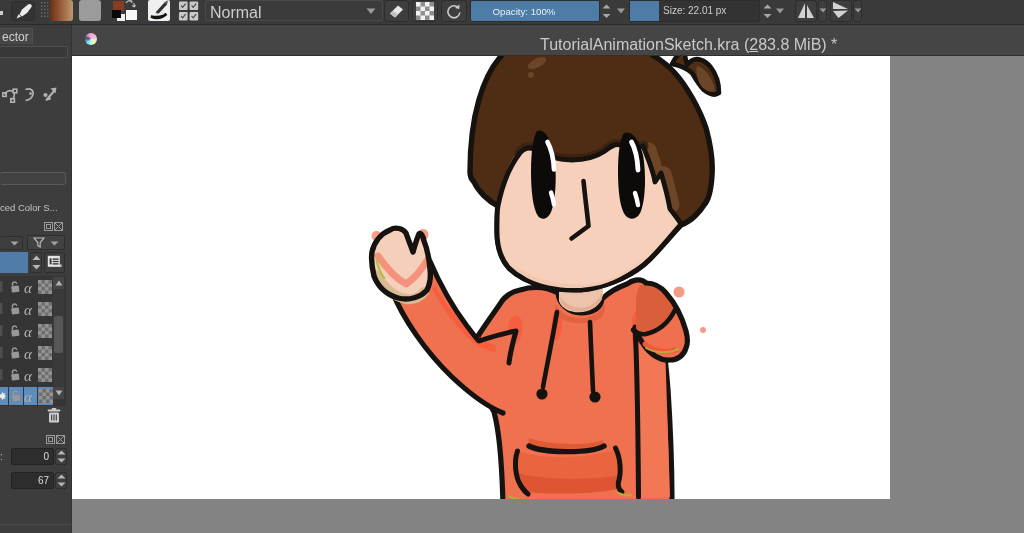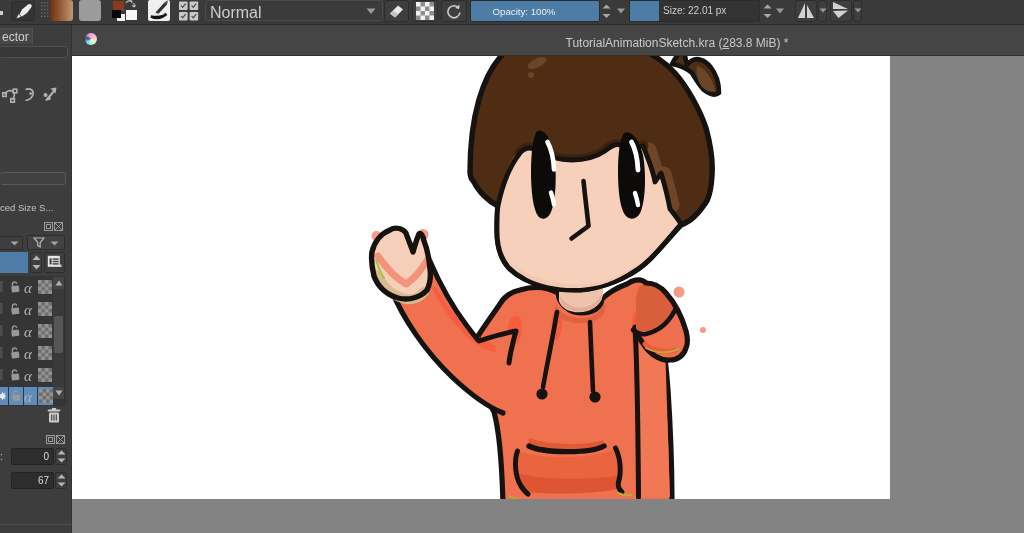--- a/index.html
+++ b/index.html
@@ -147,21 +147,21 @@
     <path d="M3 11 L18 10.5 L8.5 18 Z" fill="#d2d2d2"></path>
   </svg>
   <div class="abs" style="left:853px;top:0px;width:9px;height:22px;background:#3e3e3e;border:1px solid #2d2d2d;border-radius:3px;box-sizing:border-box;"></div>
   <svg class="abs" style="left:854px;top:8px;" width="8" height="5" viewBox="0 0 8 5">
       <path d="M0.5 0.5 L7.5 0.5 L4 4.5 Z" fill="#989898"></path>
     </svg>
 </div>
 
 <div class="abs" style="left:72px;top:25px;width:952px;height:31px;background:#454545;border-bottom:1px solid #303030;box-sizing:border-box;"></div>
 <div class="abs" style="left:85px;top:33px;width:12px;height:12px;border-radius:50%;background:conic-gradient(from 0deg,#f7a8d8 0deg,#f0b7e8 60deg,#fef29a 120deg,#bffcf3 170deg,#79d8f2 230deg,#3b4f5c 280deg,#e48ad2 320deg,#f7a8d8 360deg);"></div>
-<div class="abs txt" style="left:552px;top:36px;width:250px;text-align:center;color:#c9c9c9;font-size:12px;">TutorialAnimationSketch.kra (<span style="text-decoration:underline">2</span>83.8 MiB) *</div>
+<div class="abs txt" style="left:540px;top:36px;width:250px;text-align:center;color:#c9c9c9;font-size:16px;">TutorialAnimationSketch.kra (<span style="text-decoration:underline">2</span>83.8 MiB) *</div>
 
 <div class="abs" style="left:0;top:25px;width:72px;height:508px;background:#3d3d3d;border-right:1px solid #323232;box-sizing:border-box;"></div>
 <div id="sidebar" class="abs" style="left:0;top:0;width:72px;height:533px;">
 
   <div class="abs" style="left:0;top:28px;width:33px;height:16px;background:#474747;border:1px solid #515151;border-left:none;border-bottom:none;box-sizing:border-box;"></div>
   <div class="abs txt" style="left:2px;top:30px;font-size:12px;color:#cfcfcf;">ector</div>
 
   <div class="abs" style="left:0;top:46px;width:68px;height:12px;background:#383838;border:1px solid #4f4f4f;border-left:none;border-radius:2px;box-sizing:border-box;"></div>
 
   <svg class="abs" style="left:2px;top:86px;" width="56" height="18" viewBox="0 0 56 18">
@@ -174,21 +174,21 @@
       <circle cx="28.6" cy="7.6" r="1.3" fill="#b2b2b2" stroke="none"></circle>
       <path d="M44 14.5 L52.5 4.5" stroke-width="2"></path>
       <path d="M48.5 2.5 L54.5 1.5 L53.5 7.5 Z" fill="#b2b2b2" stroke="none"></path>
       <circle cx="43.5" cy="9" r="2" fill="#b2b2b2" stroke="none"></circle>
       <circle cx="47" cy="12.5" r="1.8" fill="#b2b2b2" stroke="none"></circle>
     </g>
   </svg>
 
   <div class="abs" style="left:0;top:172px;width:66px;height:13px;background:#414141;border:1px solid #5a5a5a;border-left:none;border-radius:3px;box-sizing:border-box;"></div>
 
-  <div class="abs txt" style="left:0;top:202px;font-size:9.5px;color:#c4c4c4;">ced Size S...</div>
+  <div class="abs txt" style="left:0;top:202px;font-size:9.5px;color:#c4c4c4;">ced Color S...</div>
 
   <svg class="abs" style="left:44px;top:222px;" width="19" height="9" viewBox="0 0 19 9">
     <rect x="0.5" y="0.5" width="8" height="8" fill="none" stroke="#9a9a9a" stroke-width="1"></rect>
     <rect x="2.5" y="2.5" width="4" height="4" fill="none" stroke="#9a9a9a" stroke-width="1"></rect>
     <rect x="10.5" y="0.5" width="8" height="8" fill="none" stroke="#9a9a9a" stroke-width="1"></rect>
     <path d="M10.5 0.5 L18.5 8.5 M18.5 0.5 L10.5 8.5" stroke="#9a9a9a" stroke-width="1"></path>
   </svg>
 
   <div class="abs" style="left:0;top:236px;width:23px;height:14px;background:#3e3e3e;border:1px solid #2d2d2d;border-left:none;border-radius:2px;box-sizing:border-box;"></div>
   <svg class="abs" style="left:10px;top:241px;" width="9" height="5" viewBox="0 0 9 5">

